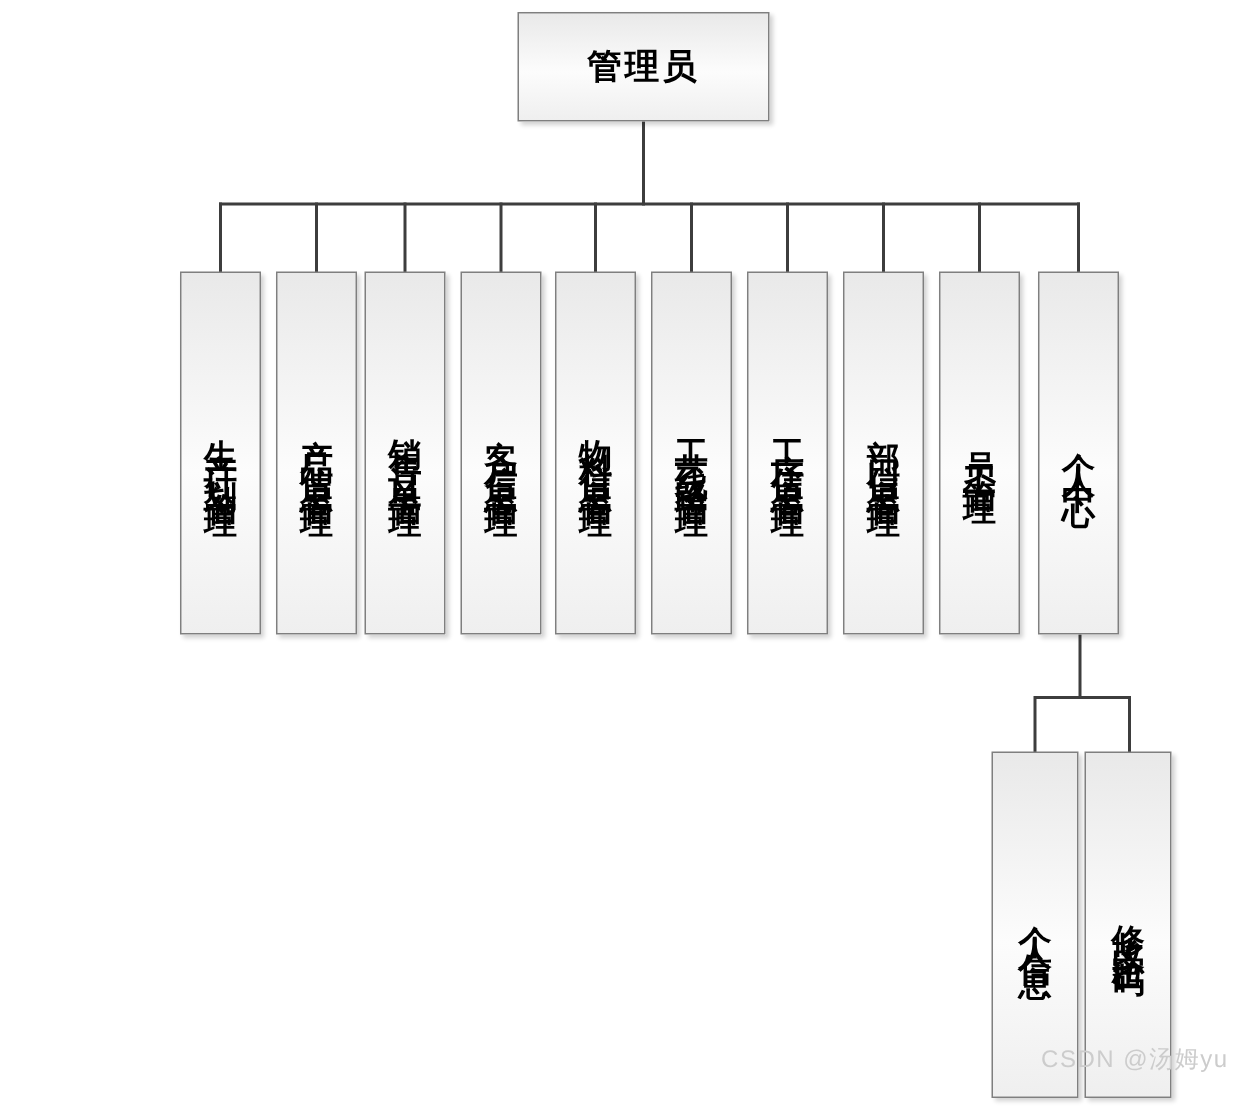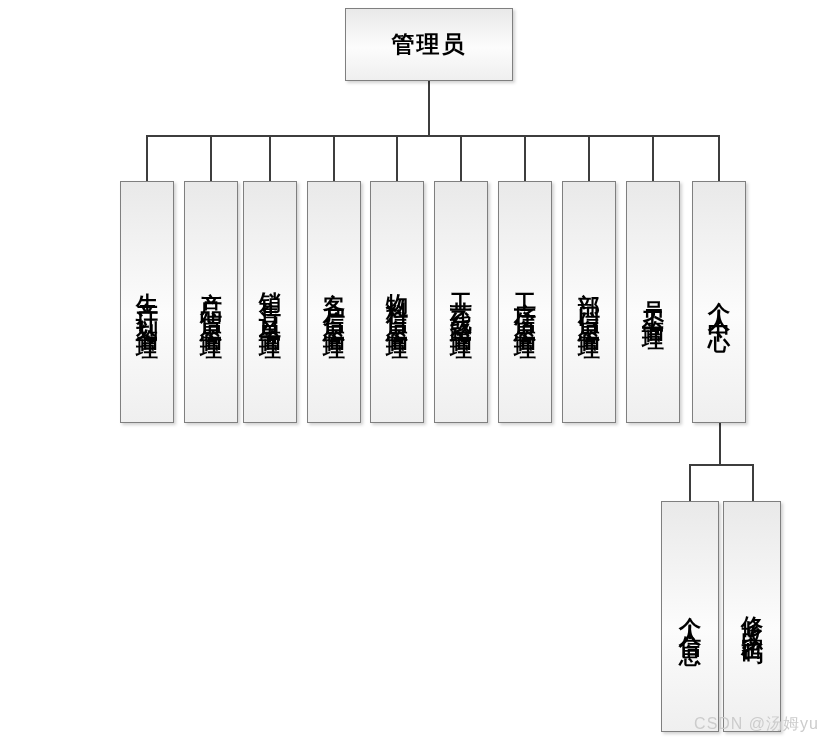--- a/index.html
+++ b/index.html
@@ -80,21 +80,21 @@
   .leaf {
     top: 501px;
     width: 58px;
     height: 231px;
   }
   .q0 { left: 661px; }
   .q1 { left: 723px; }
   .watermark {
     position: absolute;
     right: 3px;
-    top: 714px;
+    top: 696px;
     font-size: 16px;
     color: var(--color-watermark-text, #cccccc);
     letter-spacing: 1px;
     white-space: nowrap;
   }
 </style>
 </head>
 <body>
 
 <div class="canvas">

